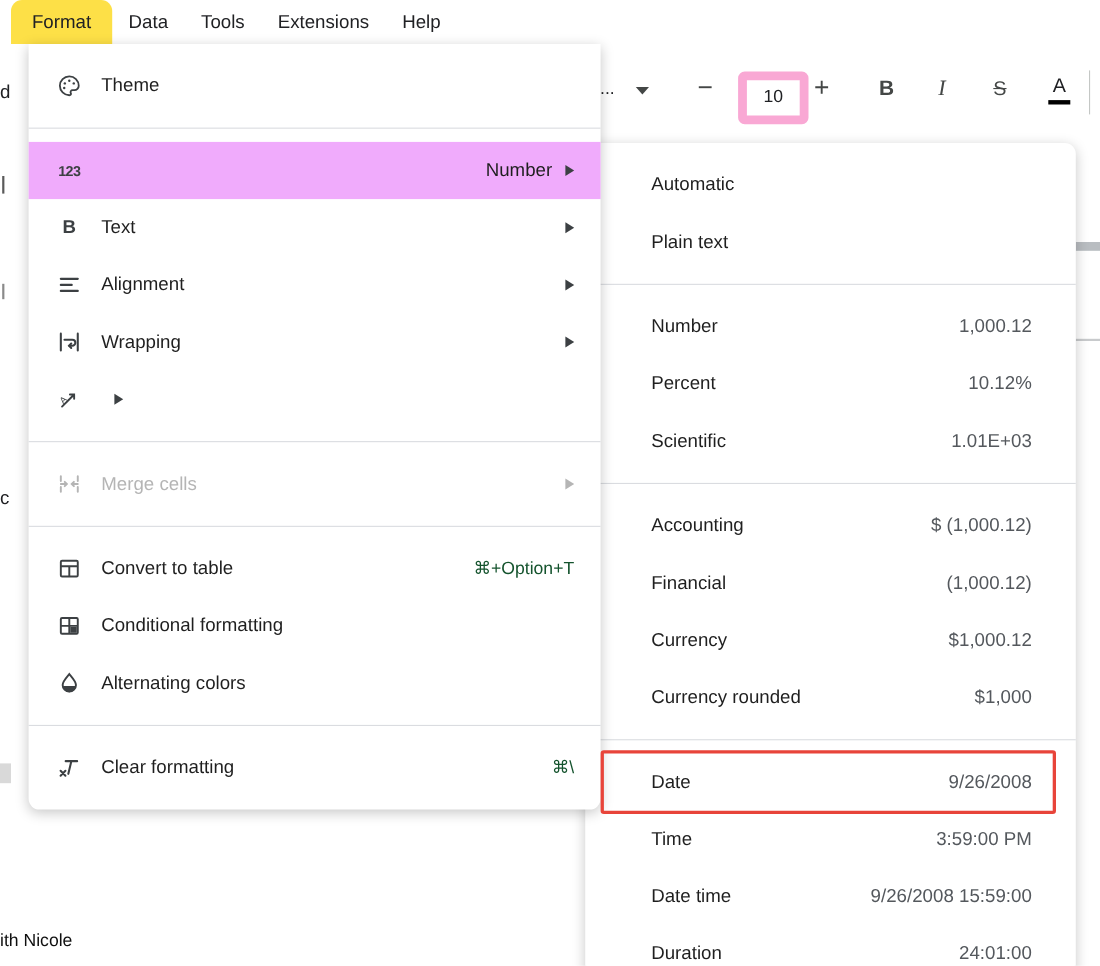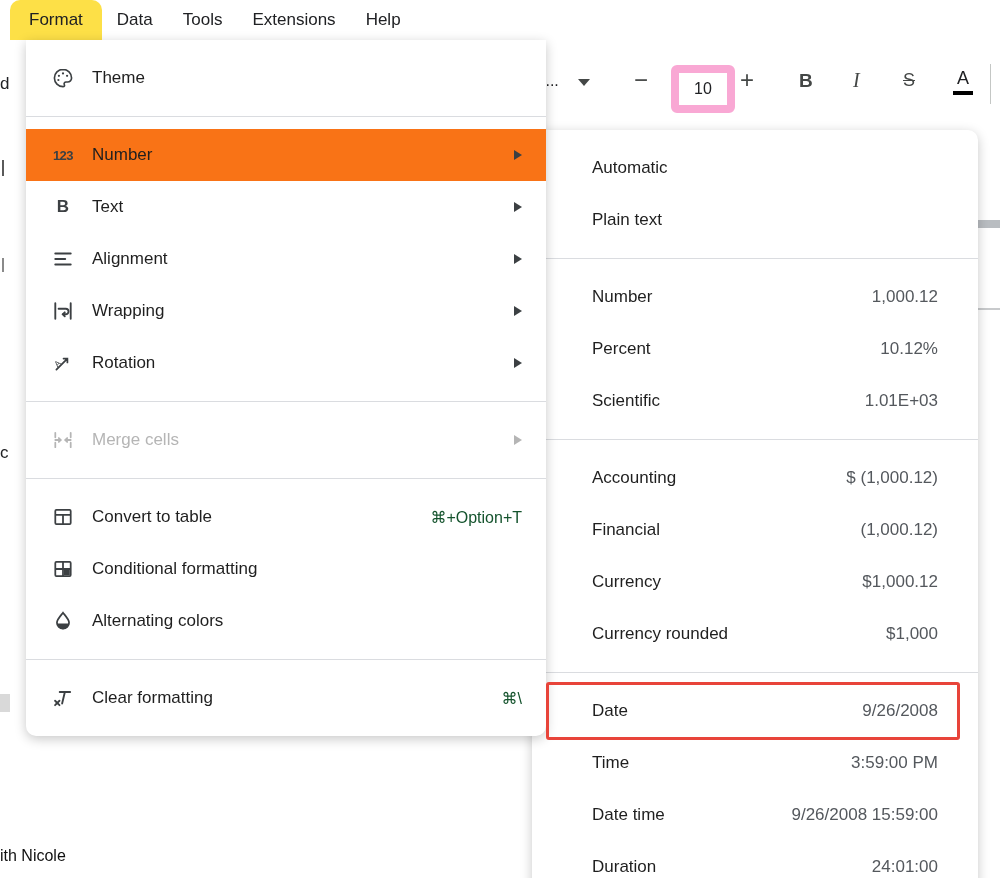--- a/index.html
+++ b/index.html
@@ -28,21 +28,21 @@
   .tb-strike{left:903px;top:10px;font-size:18px;text-decoration:line-through;}
   .tb-color{left:953px;top:8px;font-size:18px;font-weight:500;color:#202124;
             border-bottom:4px solid #000;padding:0 4px 2px;}
   .tb-divider{left:990px;top:4px;width:1px;height:40px;background:#c4c7c5;}
 
   
   .format-menu{position:absolute;left:26px;top:40px;width:520px;background:#fff;
                border-radius:0 0 10px 10px;box-shadow:0 3px 12px rgba(0,0,0,.22);
                padding:12px 0;z-index:10;box-sizing:border-box;}
   .fm-item{height:52px;display:flex;align-items:center;padding:0 24px;font-size:17px;color:#1f1f1f;}
-  .fm-item.highlight{background:#f97316;}
+  .fm-item.highlight{background:#f0abfc;text-align:right;}
   .mi-icon{width:26px;height:26px;margin-right:16px;display:flex;align-items:center;
            justify-content:center;color:#3c4043;flex:none;}
   .mi-label{flex:1;white-space:nowrap;}
   .mi-shortcut{color:#14532d;font-size:16px;white-space:nowrap;}
   .mi-arrow{width:0;height:0;border-left:8px solid #3c4043;border-top:5px solid transparent;
             border-bottom:5px solid transparent;margin-left:12px;flex:none;}
   .fm-item.disabled{color:#b5b5b5;}
   .fm-item.disabled .mi-icon{color:#b5b5b5;}
   .fm-item.disabled .mi-arrow{border-left-color:#b5b5b5;}
   .fm-sep,.sm-sep{height:1px;background:#dadce0;margin:12px 0;}
@@ -163,21 +163,20 @@
       <span class="mi-arrow"></span>
     </div>
 
     <div class="fm-item">
       <span class="mi-icon">
         <svg width="22" height="22" viewBox="0 0 20 20" stroke="currentColor" stroke-width="1.6" fill="none" stroke-linecap="round">
           <path d="M4 16L14 6M10.5 6H14v3.5"></path>
           <text x="3.2" y="12.5" font-size="7.5" fill="currentColor" stroke="none" transform="rotate(-45 6 11)">A</text>
         </svg>
       </span>
-      <span class="mi-label">Rotation</span>
       <span class="mi-arrow"></span>
     </div>
 
     <div class="fm-sep"></div>
 
 
     <div class="fm-item disabled">
       <span class="mi-icon">
         <svg width="22" height="22" viewBox="0 0 20 20" stroke="currentColor" stroke-width="1.6" fill="none" stroke-linecap="round">
           <path d="M3 3.5v4M3 12.5v4M17 3.5v4M17 12.5v4"></path>

